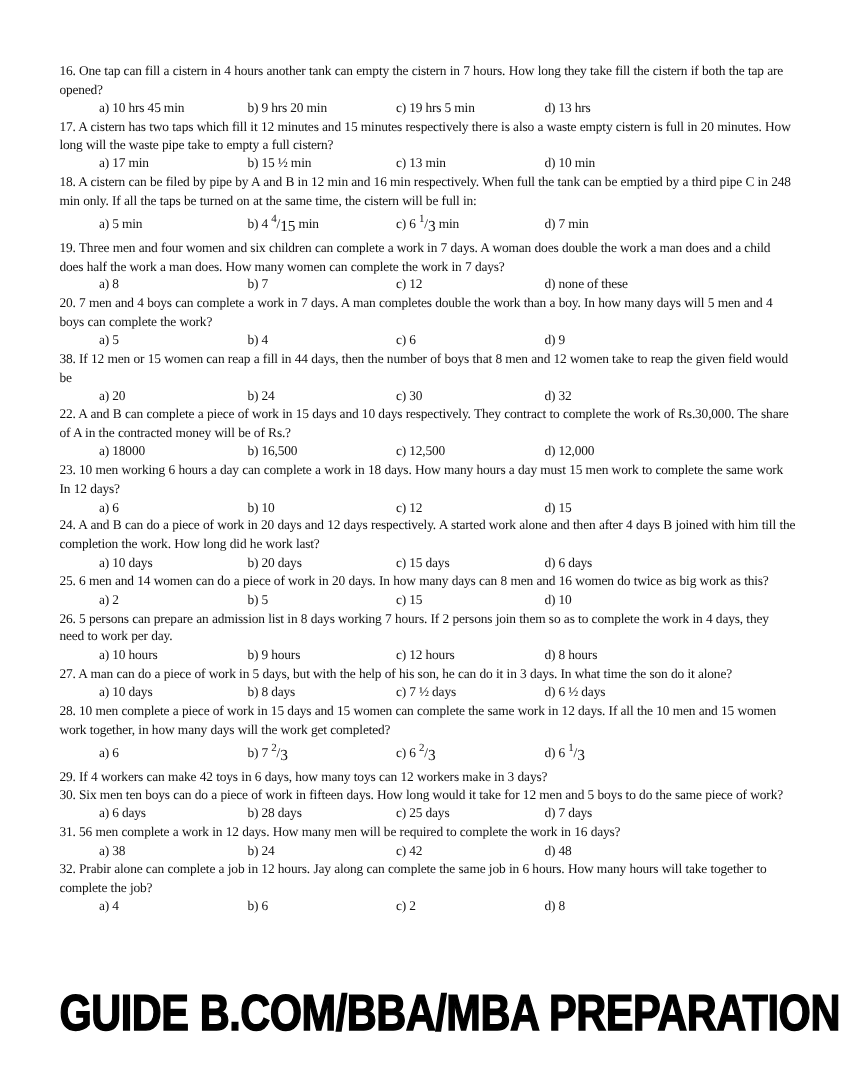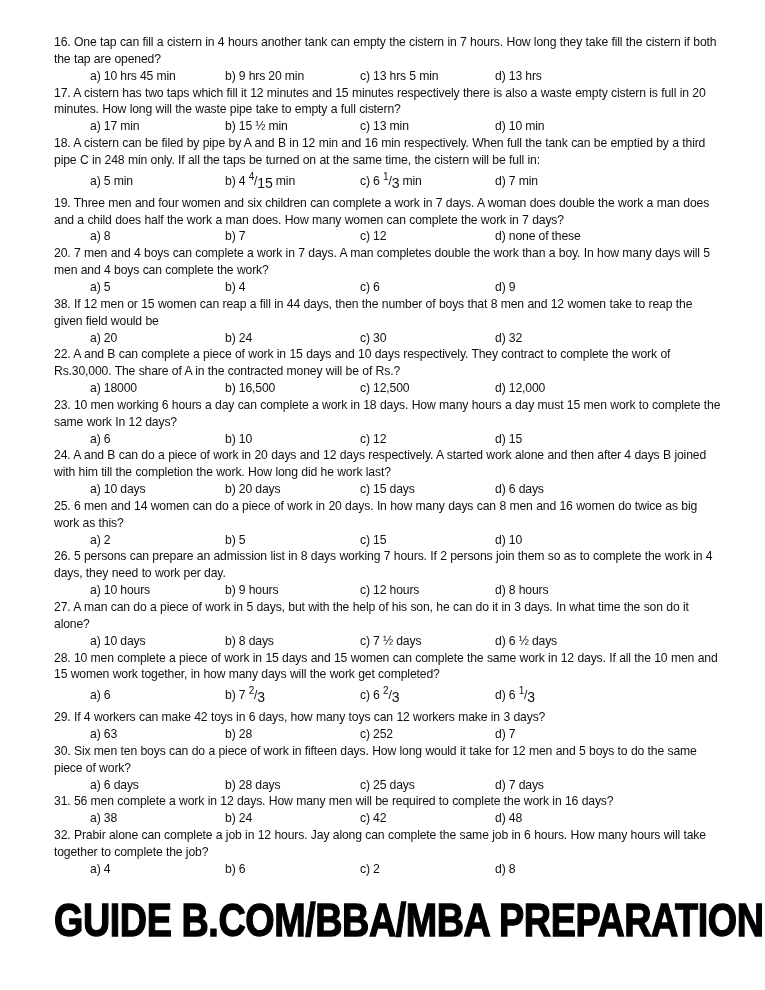--- a/index.html
+++ b/index.html
@@ -1,38 +1,38 @@
 <!DOCTYPE html>
 <html><head>
 <meta charset="utf-8">
 <style>
   html, body { margin: 0; padding: 0; background: #ffffff; }
   body { width: 765px; height: 990px; position: relative; overflow: hidden; color: #111; }
-  .page { position: absolute; left: 54px; top: 34px; width: 670px; font-family: Liberation Sans, sans-serif; font-size: 12.2px; line-height: 16.85px; }
+  .page { position: absolute; left: 54px; top: 56px; width: 670px; font-family: Liberation Serif, serif; font-size: 12.2px; line-height: 16.85px; }
   .q-text { margin: 0; letter-spacing: -0.15px; word-spacing: 0.2px; }
   .opts { position: relative; height: 16.85px; }
   .opts.tall { height: 22px; padding-top: 4px; }
   .opt { position: absolute; top: 0; white-space: nowrap; letter-spacing: -0.15px; }
   .opts.tall .opt { top: 4px; }
   .opt.a { left: 36px; } .opt.b { left: 171px; text-align: center; } .opt.c { left: 306px; } .opt.d { left: 441px; }
   sup { font-size: 10px; vertical-align: 5px; line-height: 0; }
   sub { font-size: 14px; vertical-align: -3px; line-height: 0; }
   .banner { position: absolute; left: 54px; top: 897px; width: 664px; height: 46px; font-family: "Liberation Sans", sans-serif; font-weight: bold; font-size: 46px; line-height: 46px; color: #000; white-space: nowrap; transform-origin: left top; transform: scaleX(0.82); letter-spacing: -0.5px; -webkit-text-stroke: 1.3px #000; }
 </style>
 </head>
 <body>
 
 <div class="page">
 
   <div>
     <p class="q-text">16. One tap can fill a cistern in 4 hours another tank can empty the cistern in 7 hours. How long they take fill the cistern if both the tap are opened?</p>
     <div class="opts">
       <span class="opt a">a) 10 hrs 45 min</span>
       <span class="opt b">b) 9 hrs 20 min</span>
-      <span class="opt c">c) 13 hrs 5 min</span>
+      <span class="opt c">c) 19 hrs 5 min</span>
       <span class="opt d">d) 13 hrs</span>
     </div>
   </div>
 
   <div>
     <p class="q-text">17. A cistern has two taps which fill it 12 minutes and 15 minutes respectively there is also a waste empty cistern is full in 20 minutes. How long will the waste pipe take to empty a full cistern?</p>
     <div class="opts">
       <span class="opt a">a) 17 min</span>
       <span class="opt b">b) 15 ½ min</span>
       <span class="opt c">c) 13 min</span>
@@ -145,26 +145,20 @@
     <div class="opts tall">
       <span class="opt a">a) 6</span>
       <span class="opt b"><span>b) 7 </span><sup>2</sup>/<sub>3</sub></span>
       <span class="opt c"><span>c) 6 </span><sup>2</sup>/<sub>3</sub></span>
       <span class="opt d"><span>d) 6 </span><sup>1</sup>/<sub>3</sub></span>
     </div>
   </div>
 
   <div>
     <p class="q-text">29. If 4 workers can make 42 toys in 6 days, how many toys can 12 workers make in 3 days?</p>
-    <div class="opts">
-      <span class="opt a">a) 63</span>
-      <span class="opt b">b) 28</span>
-      <span class="opt c">c) 252</span>
-      <span class="opt d">d) 7</span>
-    </div>
   </div>
 
   <div>
     <p class="q-text">30. Six men ten boys can do a piece of work in fifteen days. How long would it take for 12 men and 5 boys to do the same piece of work?</p>
     <div class="opts">
       <span class="opt a">a) 6 days</span>
       <span class="opt b">b) 28 days</span>
       <span class="opt c">c) 25 days</span>
       <span class="opt d">d) 7 days</span>
     </div>

